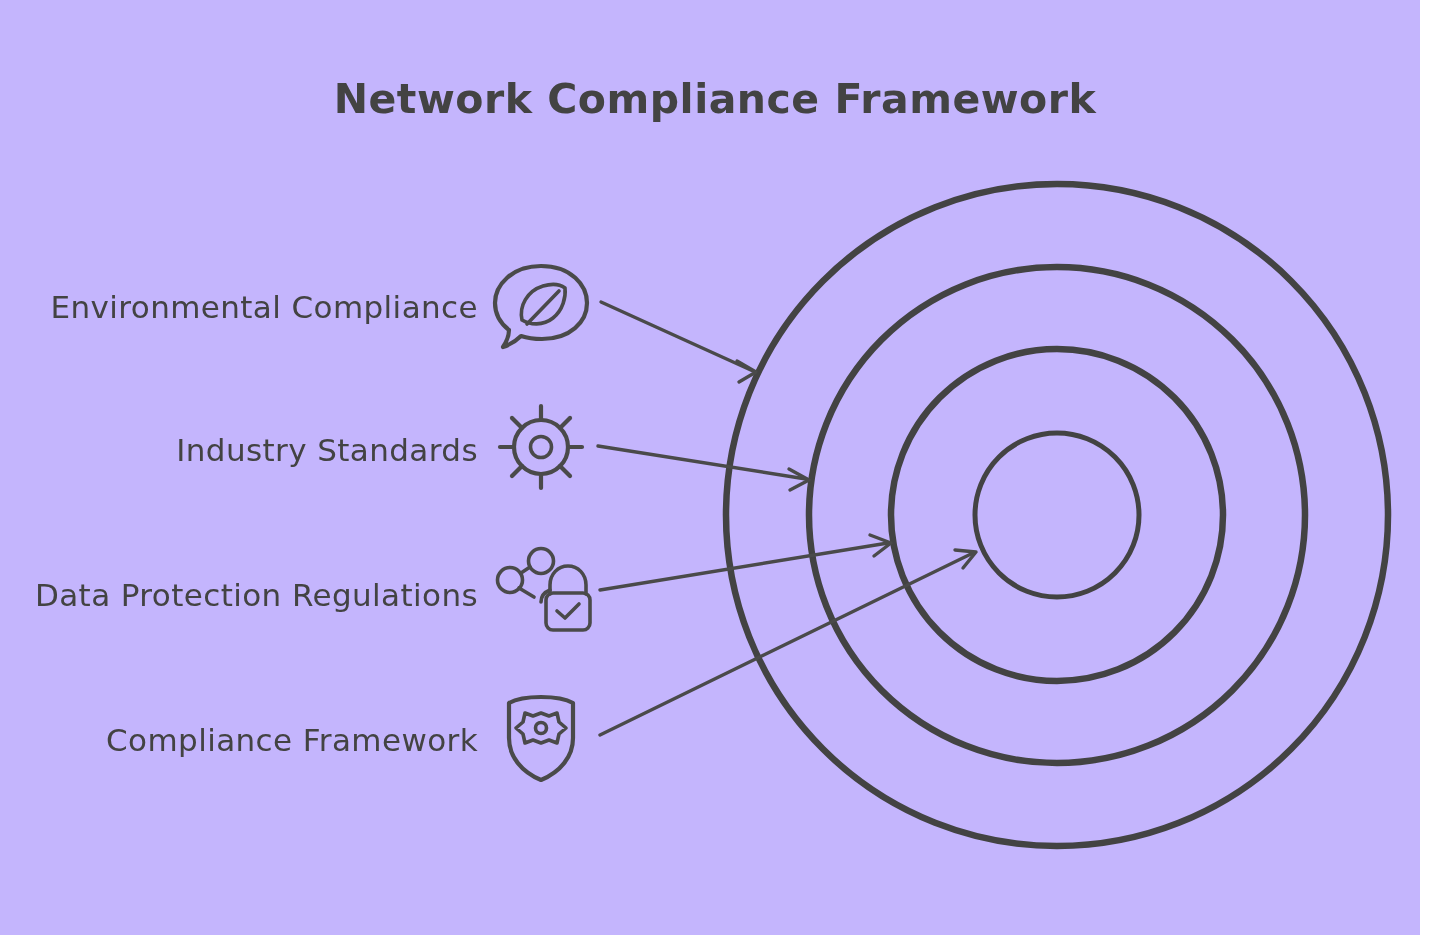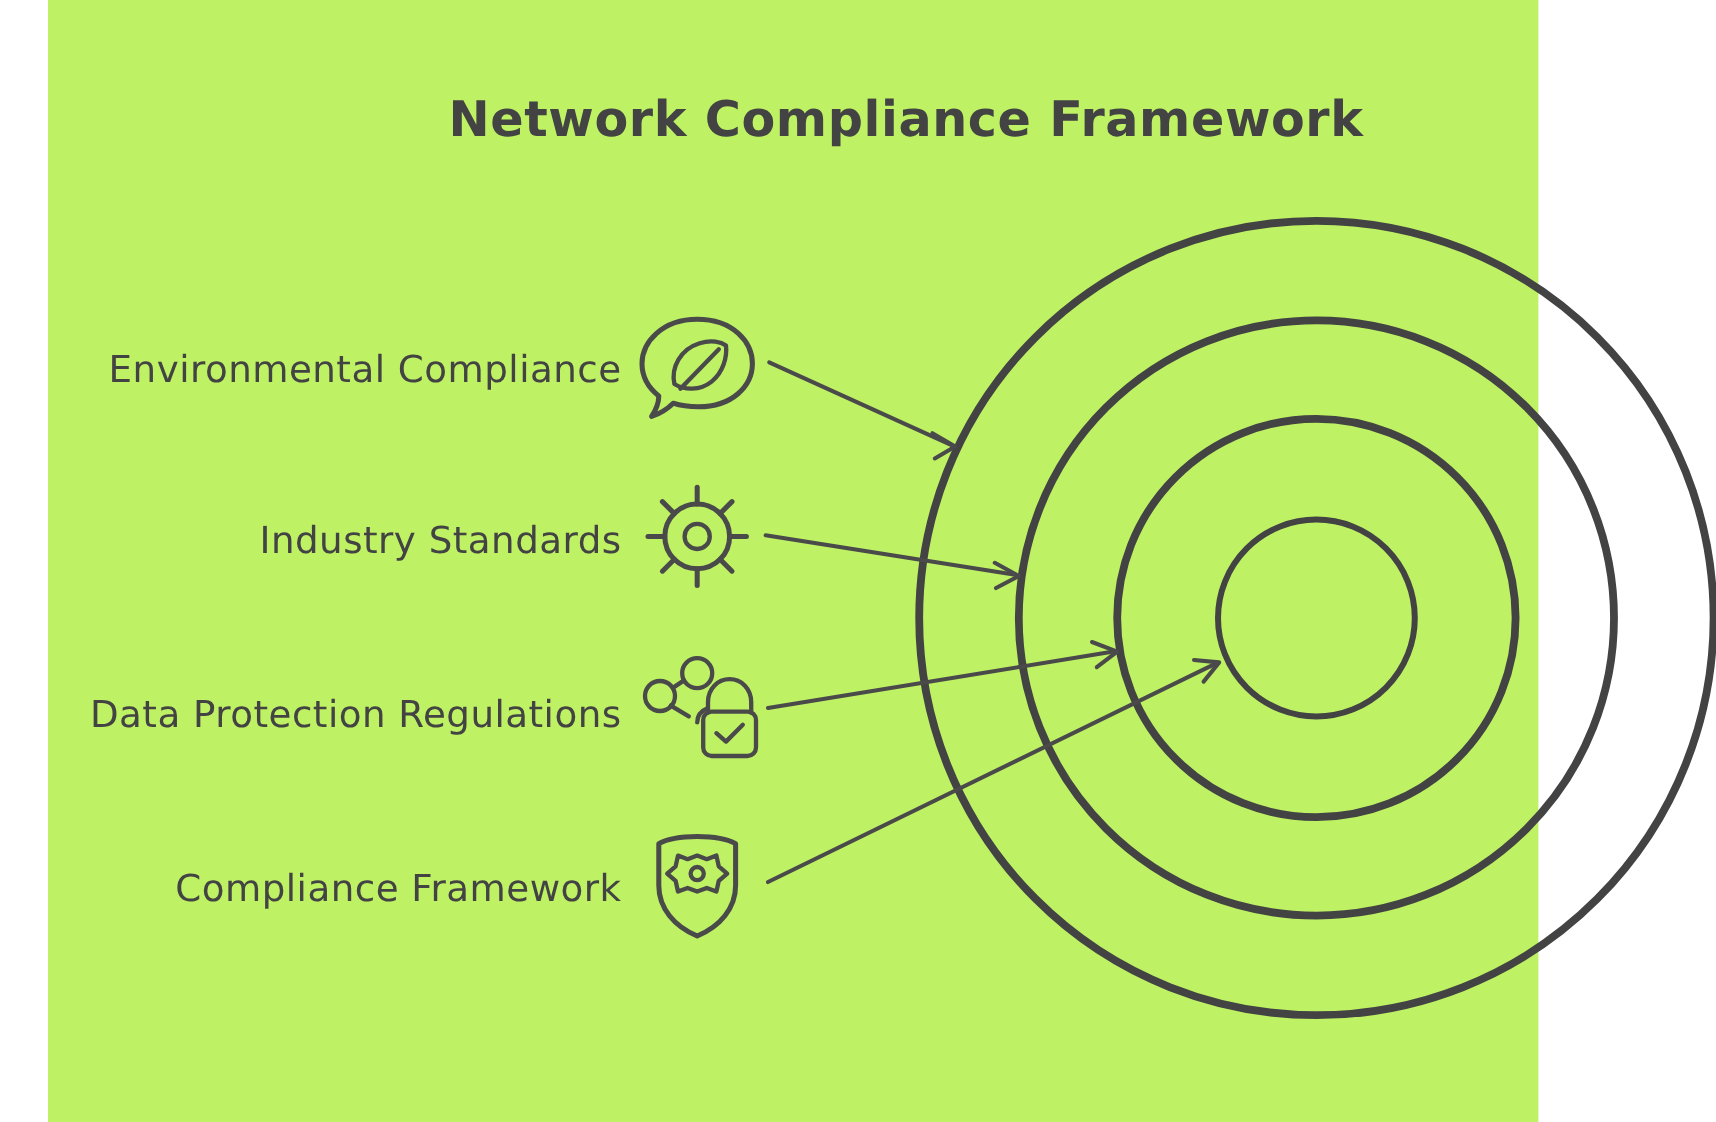--- a/index.html
+++ b/index.html
@@ -8,24 +8,23 @@
     background: #ffffff;
   }
   body {
     width: 1430px;
     height: 935px;
     overflow: hidden;
     font-family: "DejaVu Sans", sans-serif;
   }
   #stage {
     position: relative;
-    width: 1242px;
+    width: 1420px;
     height: 935px;
-    background: #bef264;
-    margin-left: 40px;
+    background: #c4b5fd;
   }
   #diagram-svg {
     position: absolute;
     left: 0;
     top: 0;
     width: 1430px;
     height: 935px;
   }
   .title-text {
     font-family: "DejaVu Sans", sans-serif;

